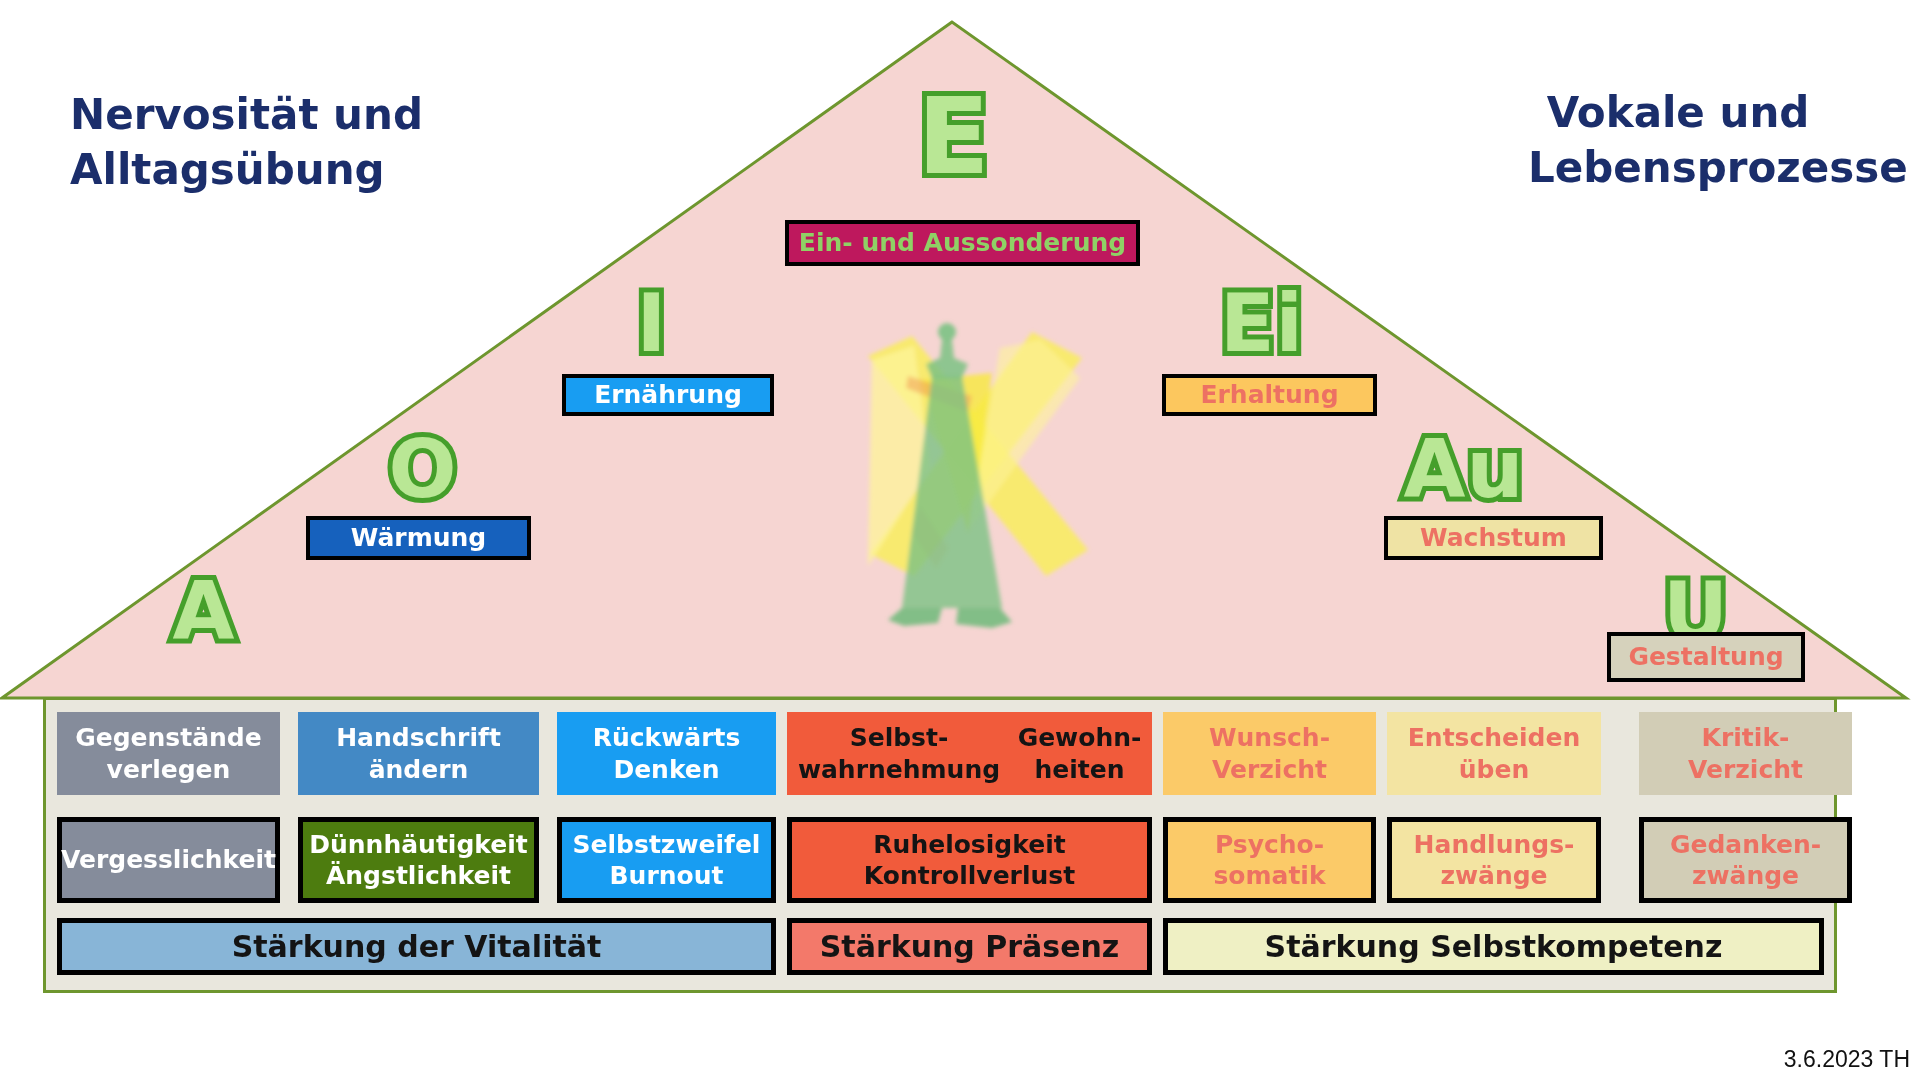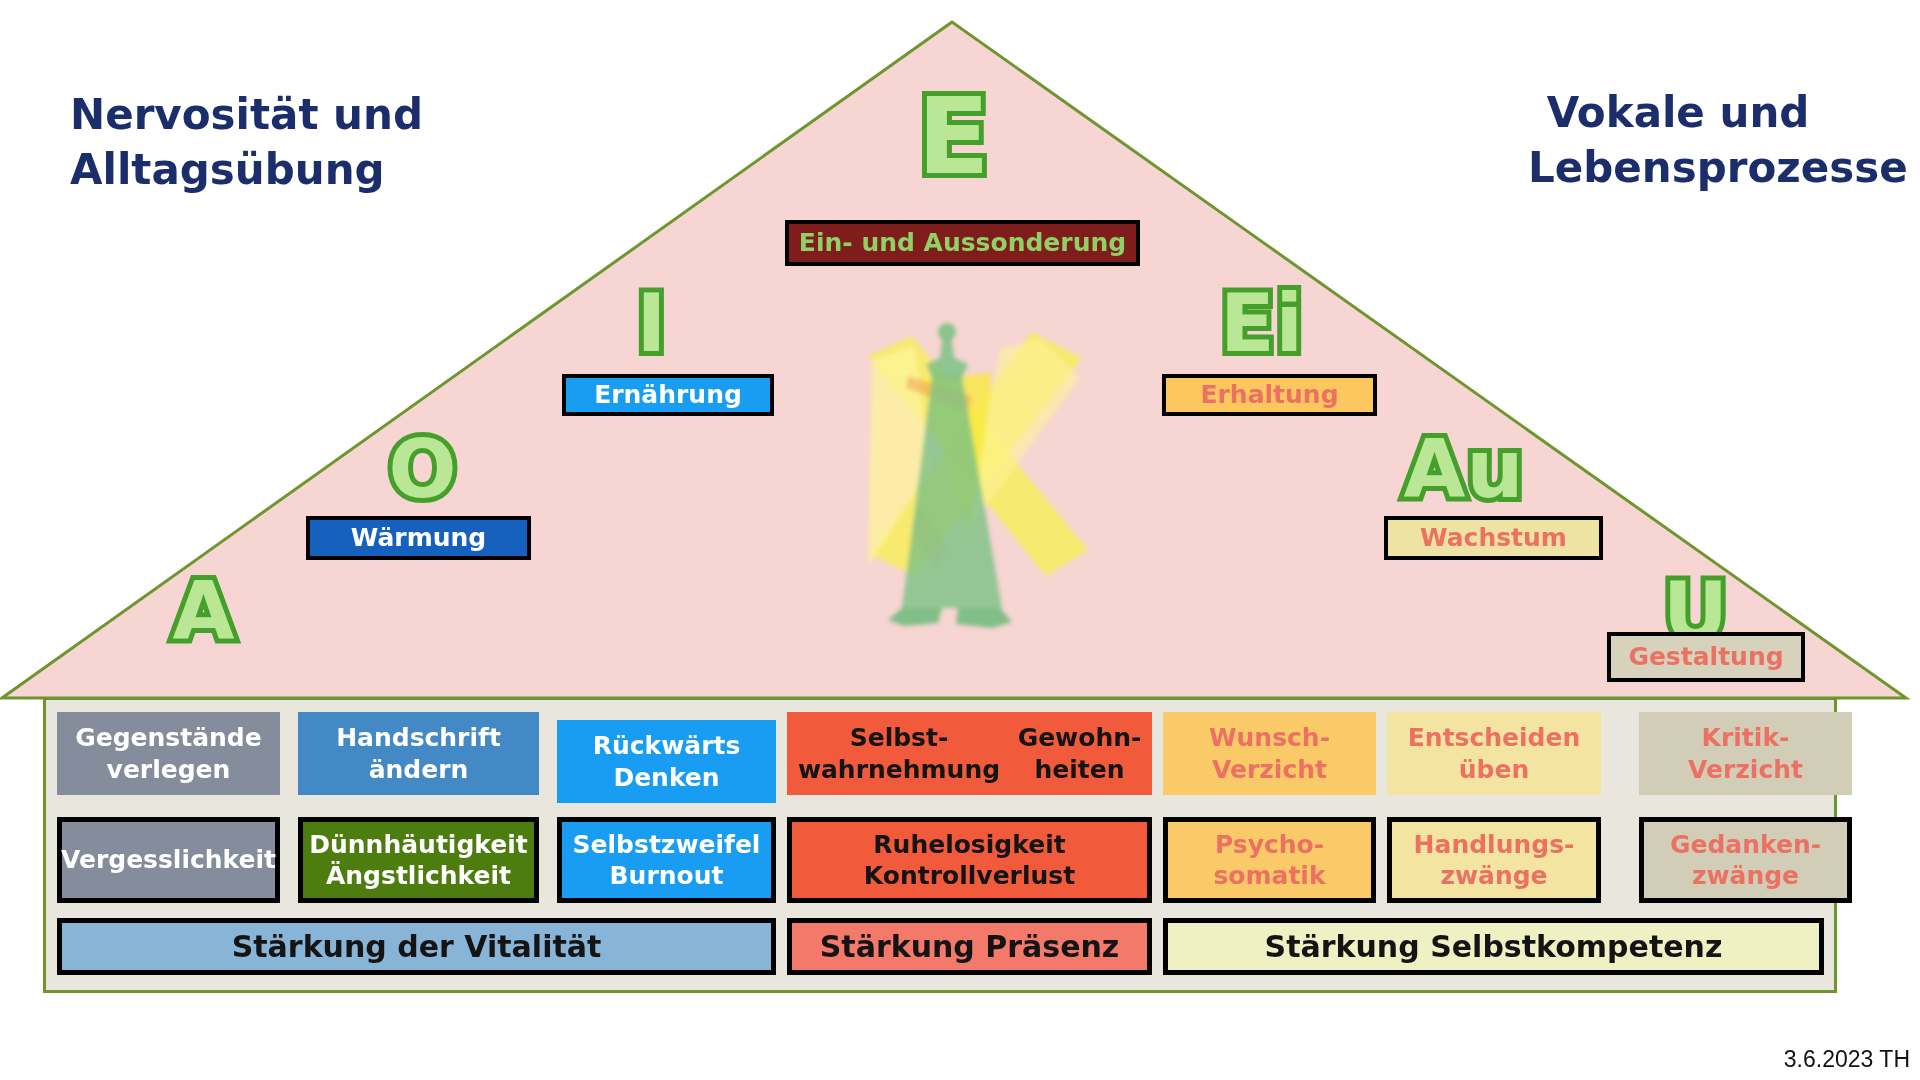--- a/index.html
+++ b/index.html
@@ -130,30 +130,30 @@
     <span class="v-stroke">Au</span>
     <span class="v-fill">Au</span>
   </div>
   <div class="vowel" id="v-u">
     <span class="v-stroke">U</span>
     <span class="v-fill">U</span>
   </div>
 
   <div class="tbox tri-label" id="box-waermung" style="background-color: rgb(22, 97, 189); color: rgb(255, 255, 255);">Wärmung</div>
   <div class="tbox tri-label" id="box-ernaehrung" style="background-color: rgb(24, 157, 242); color: rgb(255, 255, 255); text-align: center;">Ernährung</div>
-  <div class="tbox tri-label" id="box-einaus" style="background-color: #7f1d1d; color: rgb(143, 209, 101); text-align: center;">Ein- und Aussonderung</div>
+  <div class="tbox tri-label" id="box-einaus" style="background-color: #be185d; color: rgb(143, 209, 101); text-align: center;">Ein- und Aussonderung</div>
   <div class="tbox tri-label" id="box-wachstum" style="background-color: rgb(239, 227, 164); color: rgb(237, 113, 99);">Wachstum</div>
   <div class="tbox tri-label" id="box-erhaltung" style="background-color: rgb(252, 199, 94); color: rgb(237, 113, 99);">Erhaltung</div>
   <div class="tbox tri-label" id="box-gestaltung" style="background-color: rgb(214, 210, 188); color: rgb(237, 113, 99);">Gestaltung</div>
 
   <div class="tbox row1 c1" style="background-color: rgb(133, 140, 155); color: rgb(255, 255, 255);">Gegenstände
 verlegen</div>
   <div class="tbox row1 c2" style="background-color: rgb(67, 137, 197); color: rgb(255, 255, 255);">Handschrift
 ändern</div>
-  <div class="tbox row1 c3" style="background-color: rgb(24, 157, 242); color: rgb(255, 255, 255); margin-top: 8px;">Rückwärts
+  <div class="tbox row1 c3" style="background-color: rgb(24, 157, 242); color: rgb(255, 255, 255);">Rückwärts
 Denken</div>
   <div class="tbox row1 c4" style="background-color: rgb(241, 91, 59); color: rgb(20, 20, 20);">Selbst-
 wahrnehmung</div>
   <div class="tbox row1 c5" style="background-color: rgb(241, 91, 59); color: rgb(20, 20, 20);">Gewohn-
 heiten</div>
   <div class="tbox row1 c6" style="background-color: rgb(251, 202, 104); color: rgb(237, 113, 99);">Wunsch-
 Verzicht</div>
   <div class="tbox row1 c7" style="background-color: rgb(243, 228, 162); color: rgb(237, 113, 99);">Entscheiden
 üben</div>
   <div class="tbox row1 c8" style="background-color: rgb(210, 205, 182); color: rgb(237, 113, 99);">Kritik-

